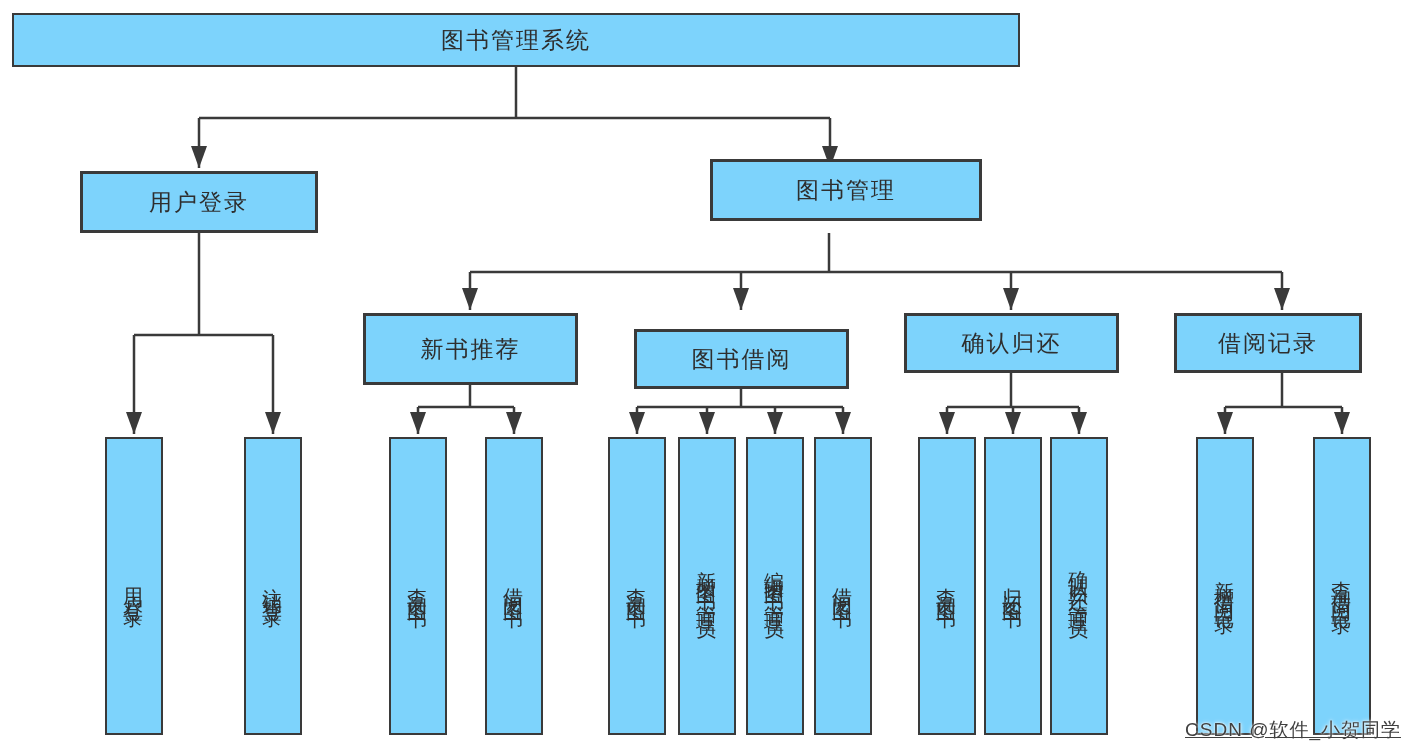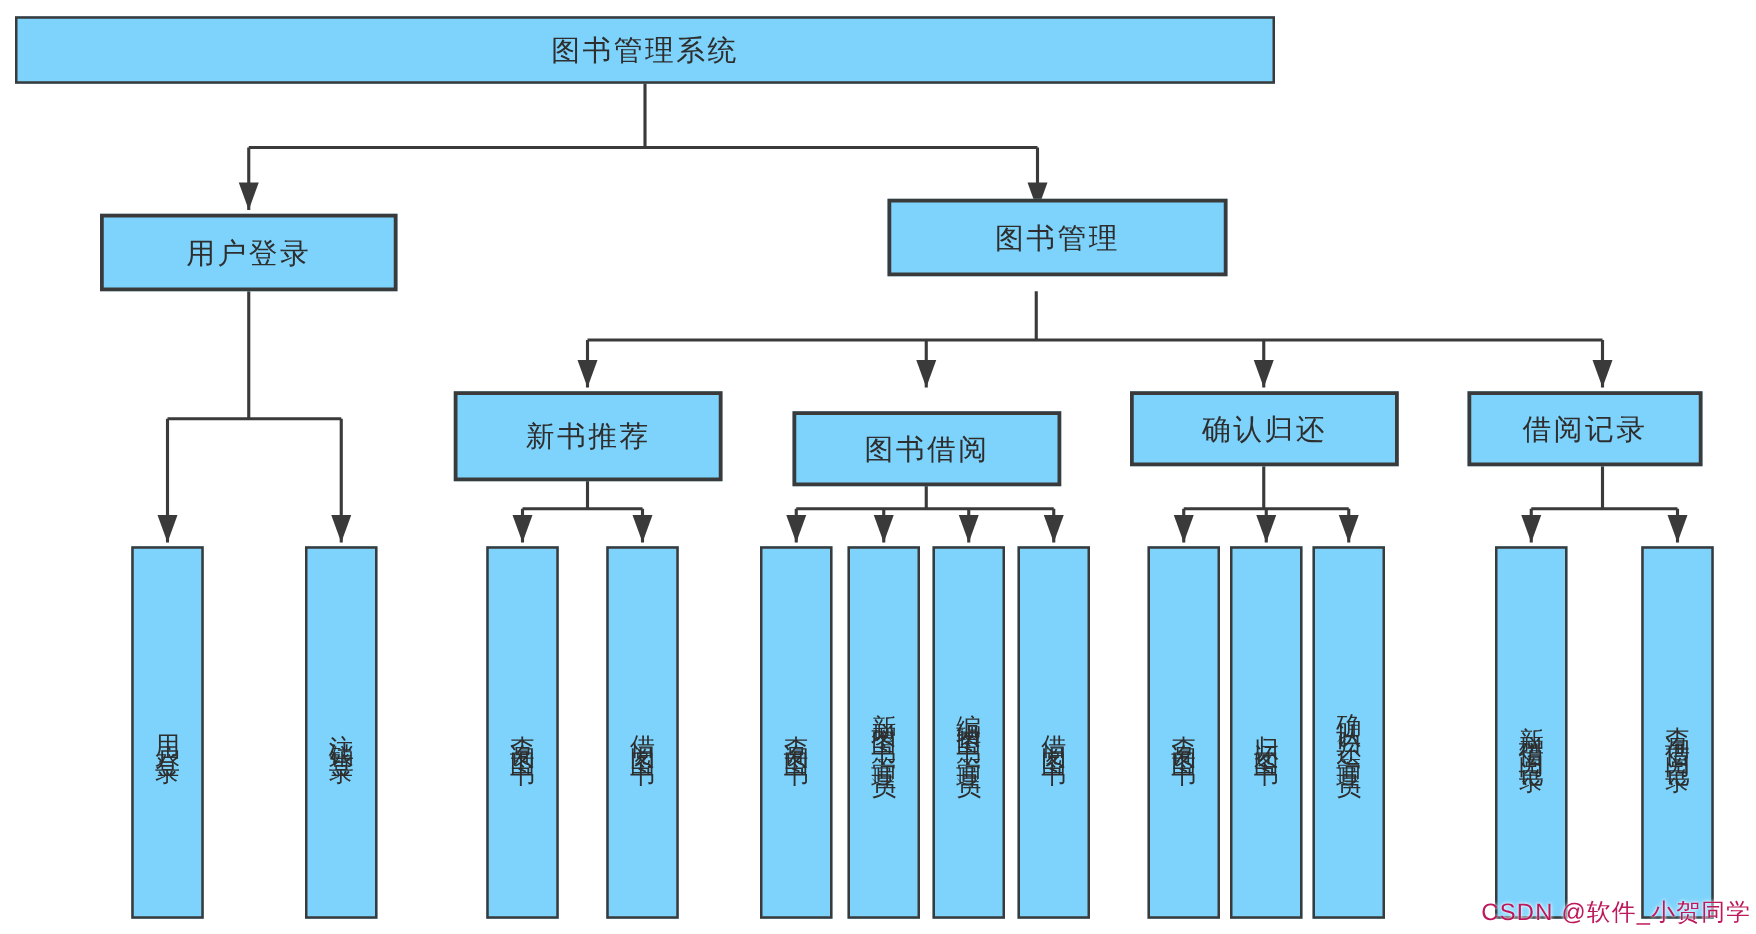--- a/index.html
+++ b/index.html
@@ -60,24 +60,25 @@
   #lf-10 { left: 984px;  }
   #lf-11 { left: 1050px; }
   #lf-12 { left: 1196px; }
   #lf-13 { left: 1313px; }
   #watermark {
     position: absolute;
     right: 4px;
     bottom: 4px;
     z-index: 3;
     font-size: 19px;
-    color: #be185d;
+    color: #404040;
     letter-spacing: 1px;
     text-shadow: 0 0 2px #ffffff, 0 0 4px #ffffff;
     white-space: nowrap;
+    text-decoration: underline;
   }
 </style>
 </head>
 <body>
 
 <div id="stage">
 
   <svg id="wires" viewBox="0 0 1405 747" xmlns="http://www.w3.org/2000/svg">
     <defs>
       <marker id="arr" markerUnits="userSpaceOnUse" markerWidth="26" markerHeight="20" refX="24" refY="10" orient="auto">

